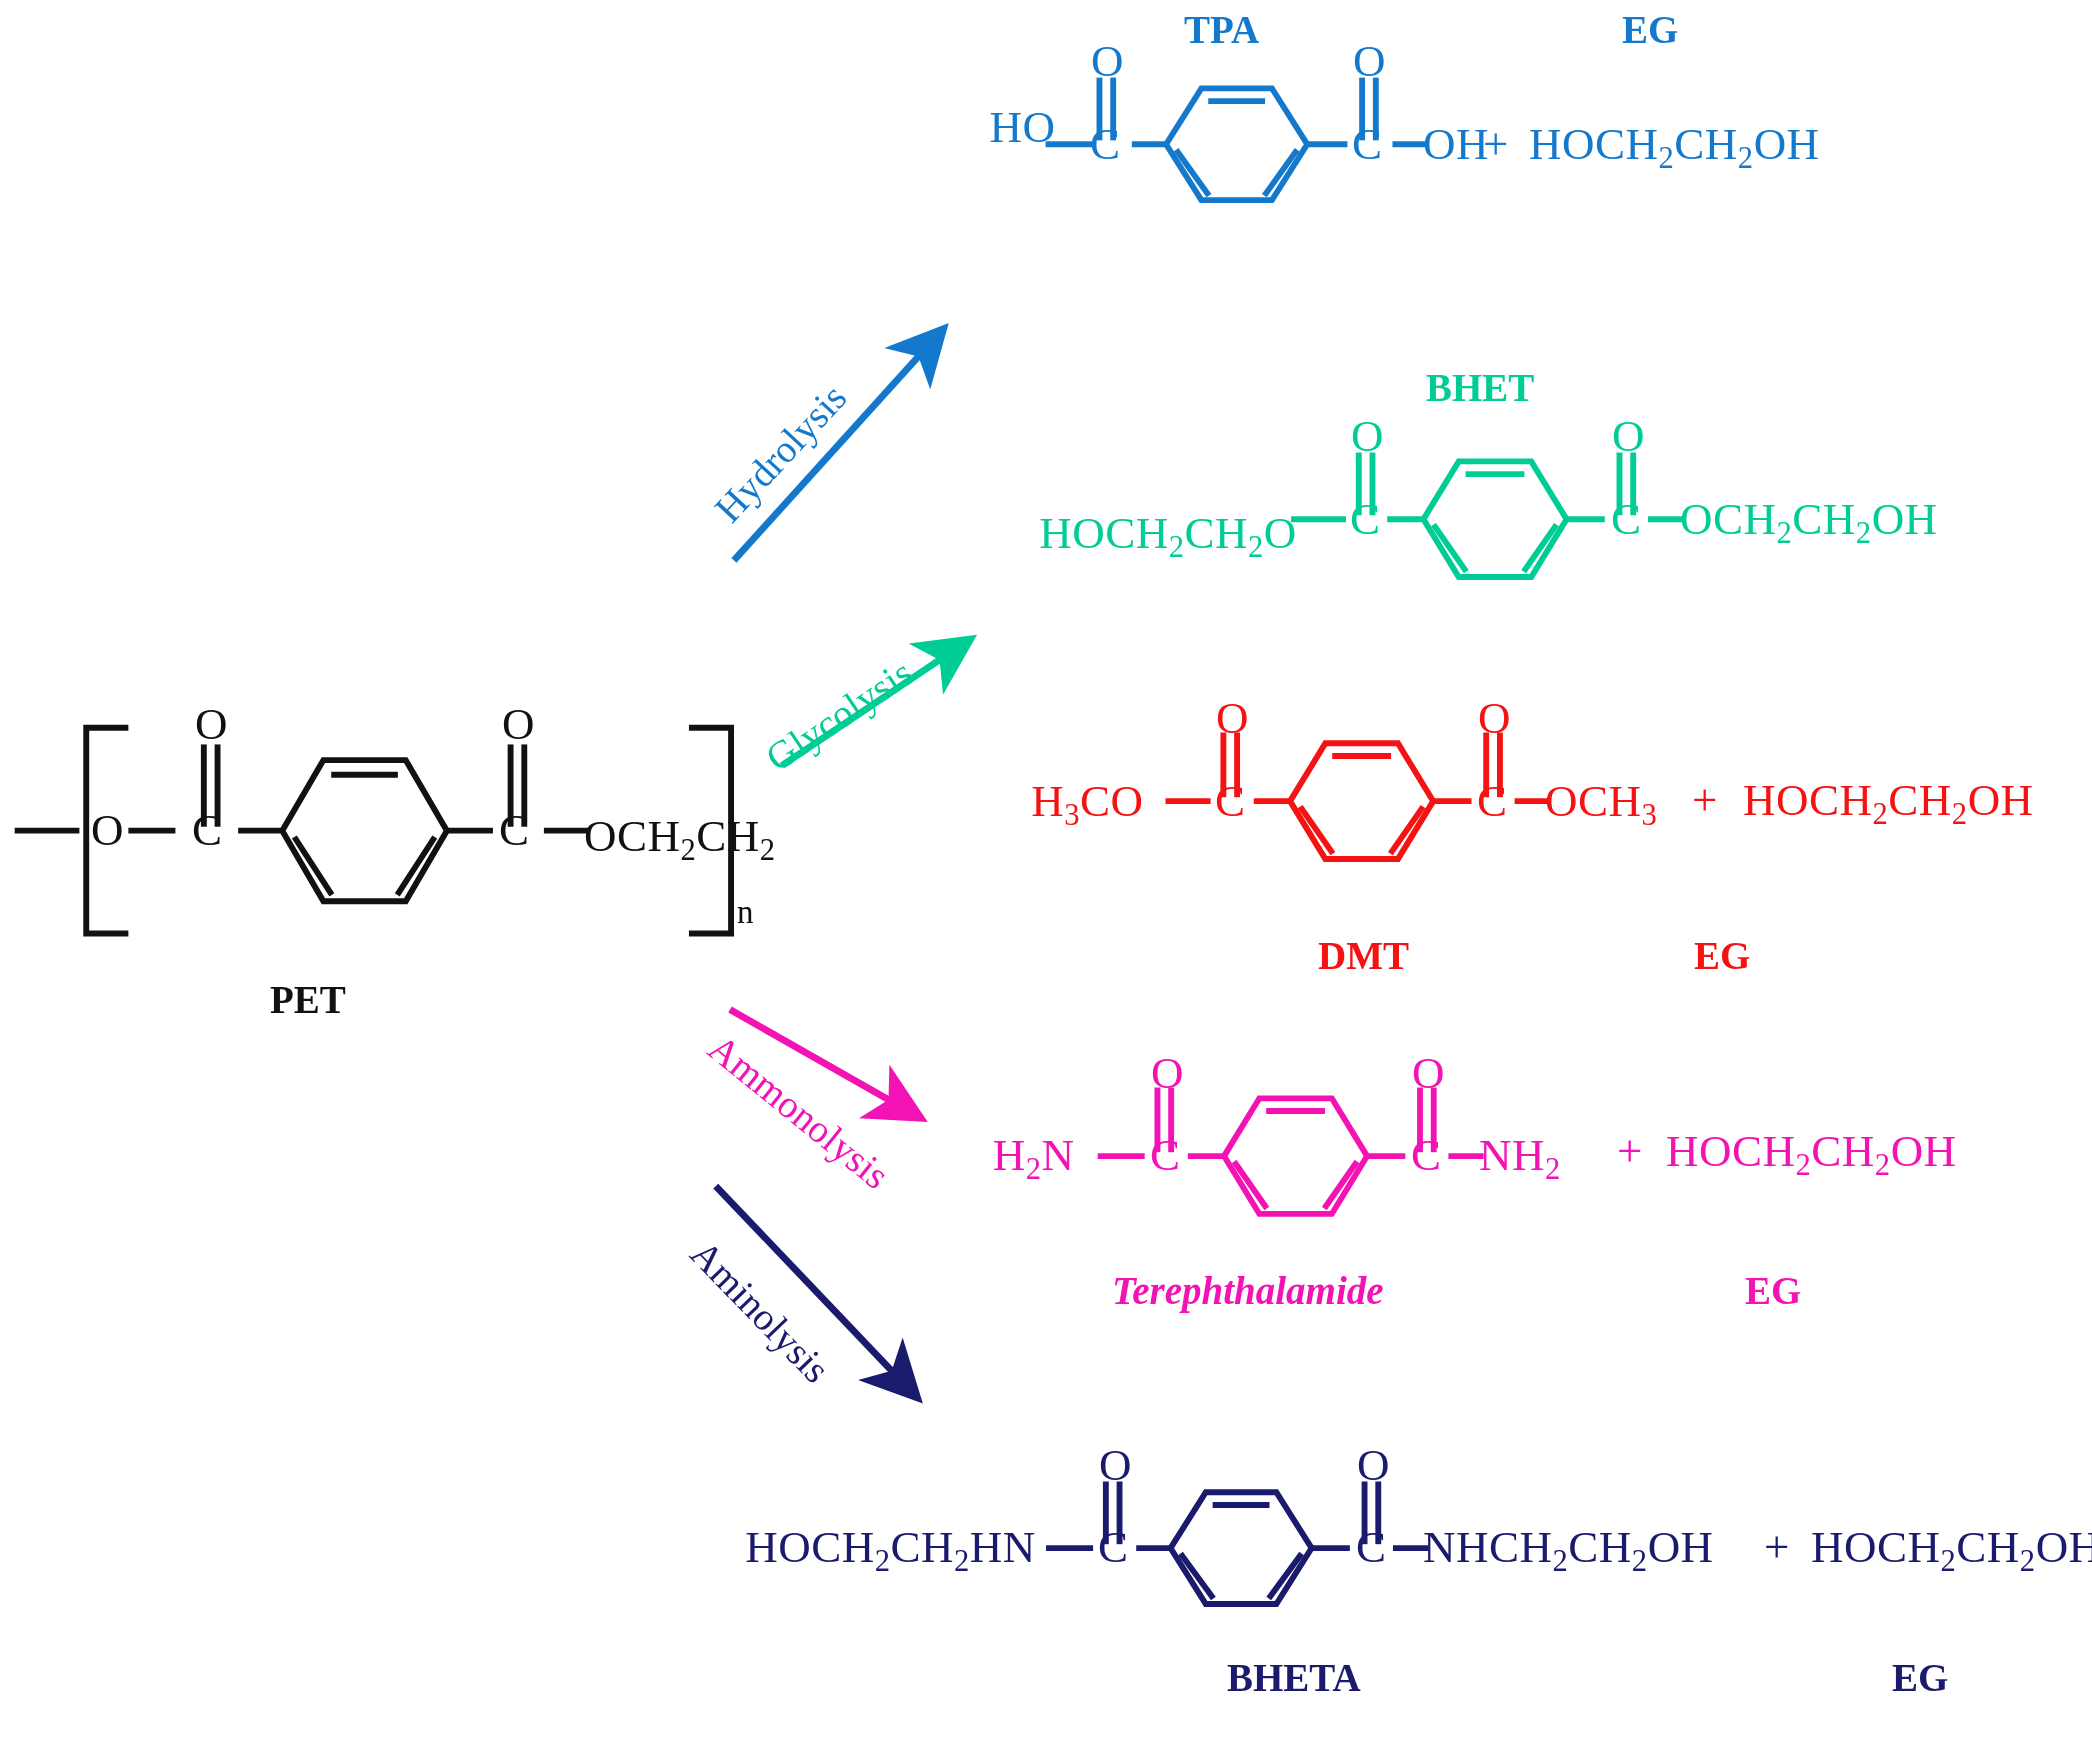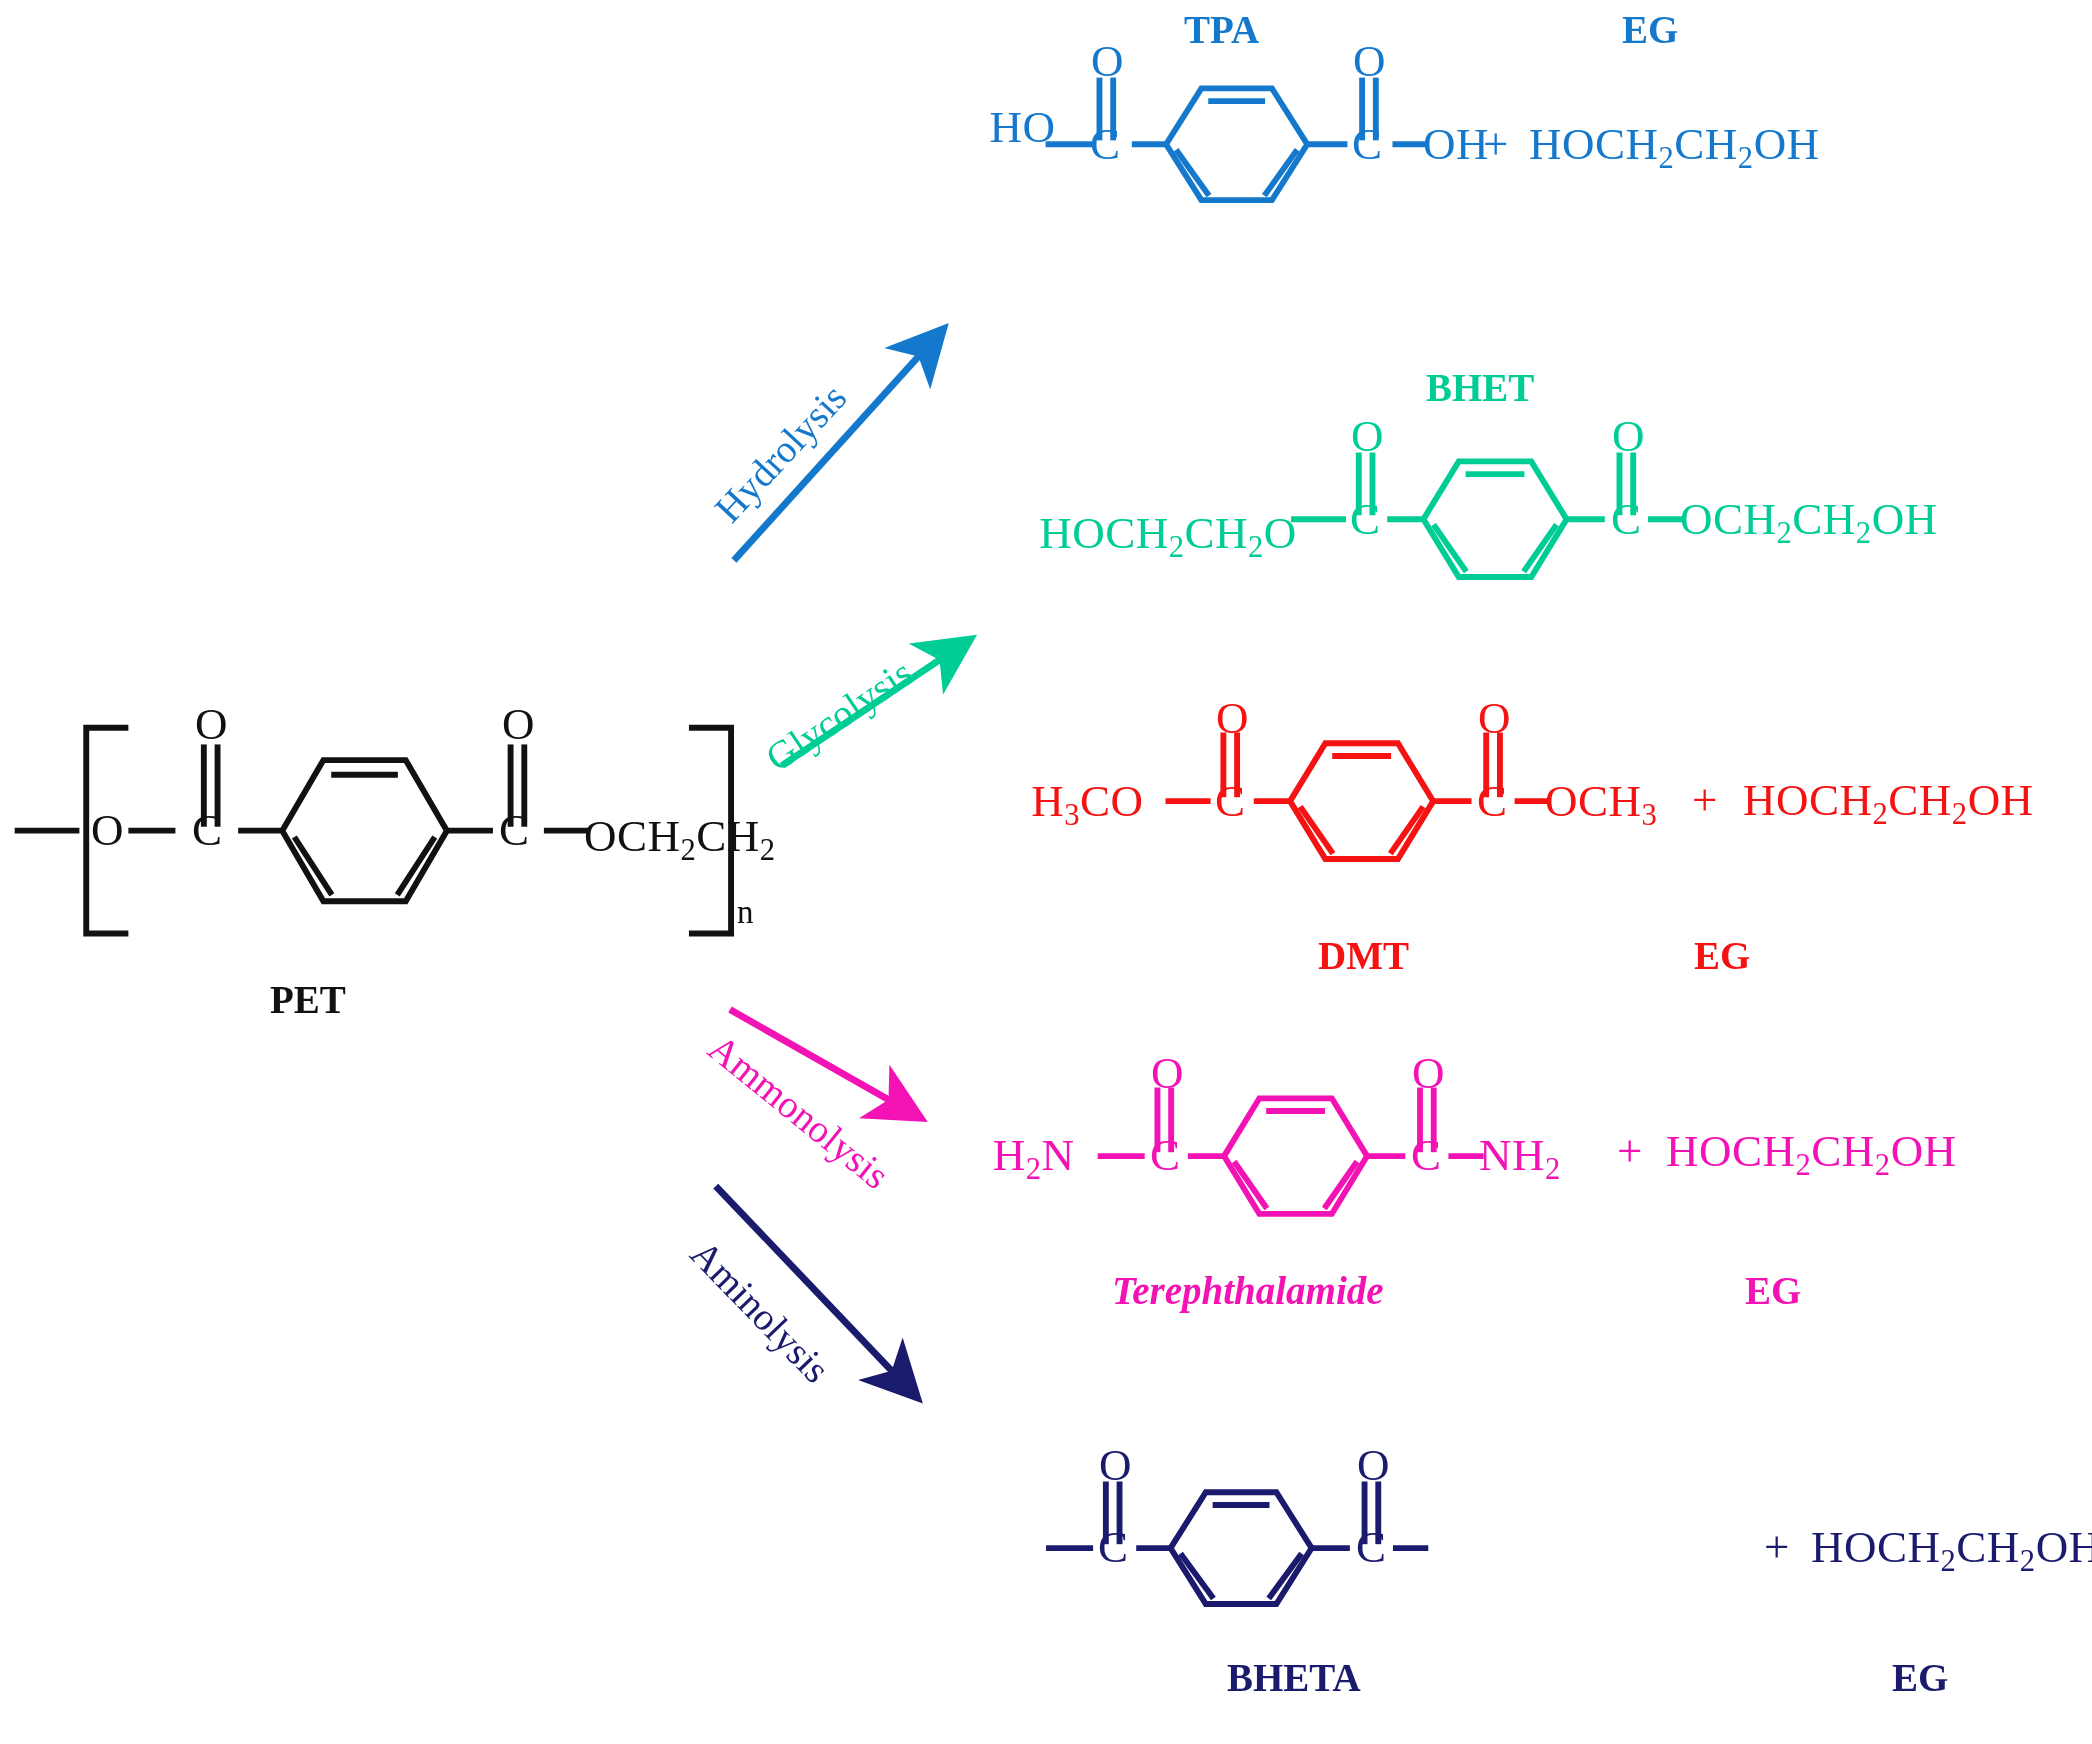--- a/index.html
+++ b/index.html
@@ -270,24 +270,26 @@
         <polygon points="424,99 460,42 532,42 568,99 532,156 460,156"></polygon>
         <line x1="470" y1="55" x2="522" y2="55"></line>
         <line x1="436" y1="107" x2="466" y2="148"></line>
         <line x1="556" y1="107" x2="526" y2="148"></line>
         <line x1="568" y1="99" x2="604" y2="99"></line>
         <line x1="622" y1="92" x2="622" y2="34"></line>
         <line x1="636" y1="92" x2="636" y2="34"></line>
         <line x1="654" y1="99" x2="684" y2="99"></line>
       </g>
     </svg>
+    <div class="node formula c-navy" style="left:-9.8px;top:74px;"><span>HOCH<sub>2</sub>CH<sub>2</sub>HN</span></div>
     <div class="node formula c-navy" style="left:343px;top:74px;">C</div>
     <div class="node formula c-navy" style="left:344px;top:-7.8px;">O</div>
     <div class="node formula c-navy" style="left:601px;top:74px;">C</div>
     <div class="node formula c-navy" style="left:602px;top:-7.8px;">O</div>
+    <div class="node formula c-navy" style="left:668px;top:74px;"><span>NHCH<sub>2</sub>CH<sub>2</sub>OH</span></div>
   </div>
 
   <div class="node formula c-navy" style="left:1764px;top:1525px;">+</div>
   <div class="node formula c-navy" style="left:1811px;top:1525px;"><span>HOCH<sub>2</sub>CH<sub>2</sub>OH</span></div>
 
   <div class="node label c-navy" style="left:1184px;top:1658px;margin-left:43px;">BHETA</div>
   <div class="node label c-navy" style="left:1892px;top:1658px;">EG</div>
 
 </div>
 

